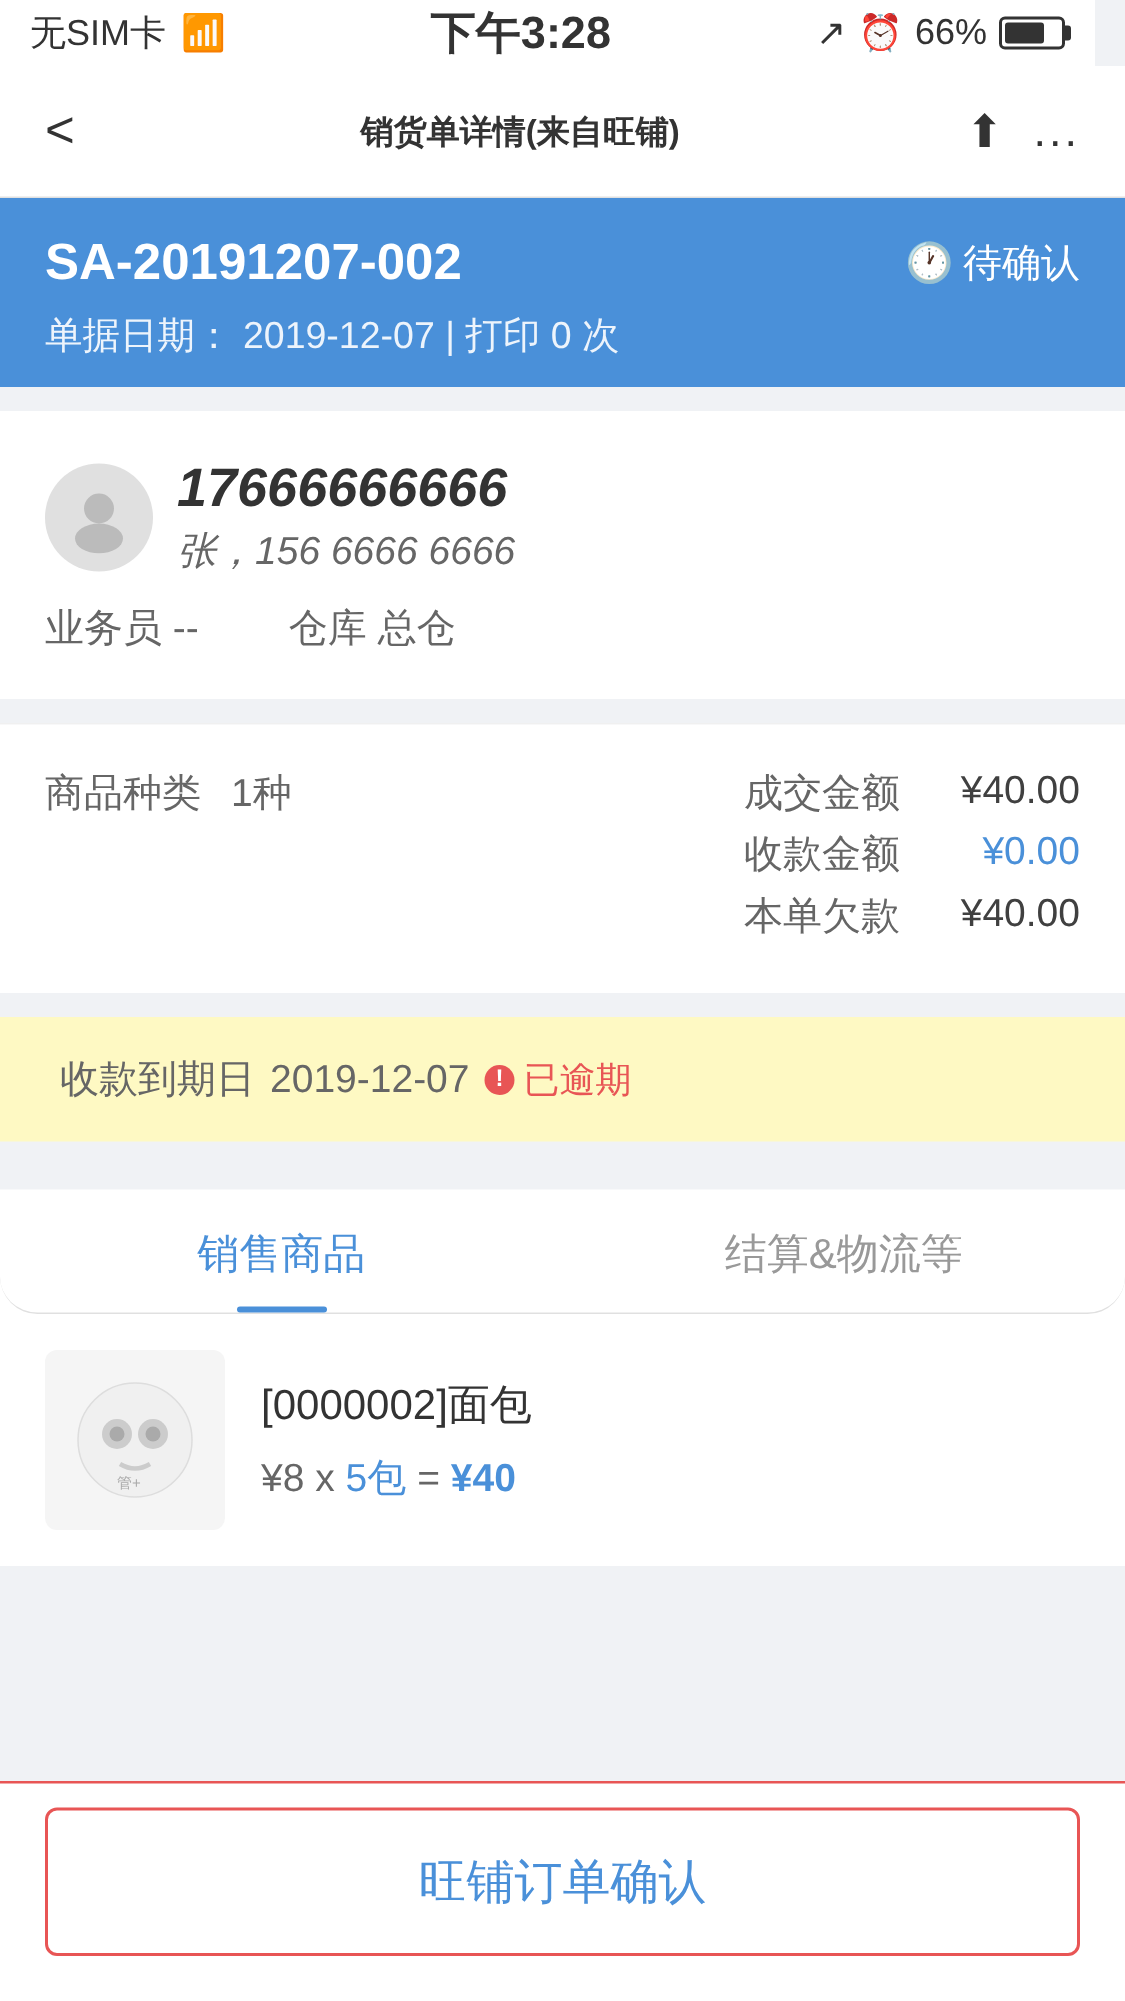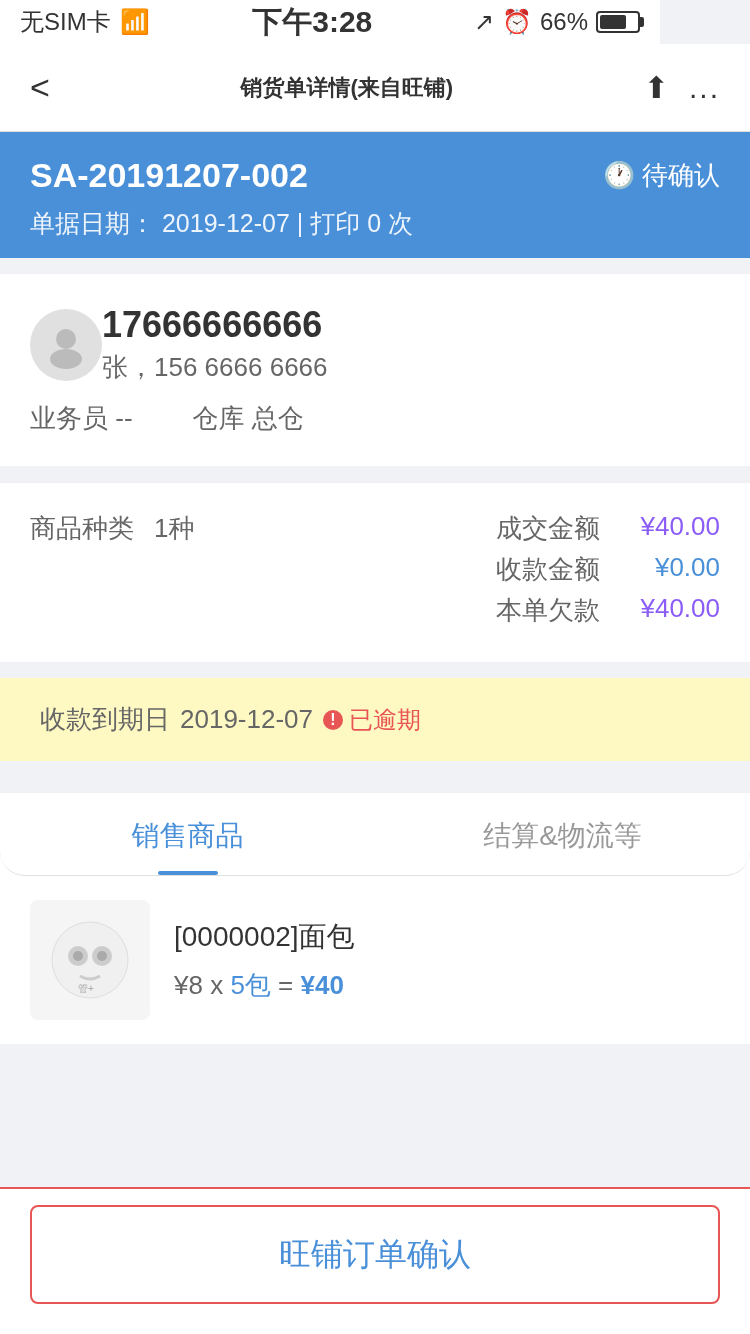--- a/index.html
+++ b/index.html
@@ -9,21 +9,21 @@
       min-height: 1334px;
       font-family: -apple-system, "PingFang SC", "Helvetica Neue", sans-serif;
       background: #f0f2f5;
       font-size: 28px;
       color: #333;
       position: relative;
     }
 
     
     .status-bar {
-      width: 660px;
+      width: 730px;
       height: 44px;
       background: #fff;
       display: flex;
       align-items: center;
       justify-content: space-between;
       padding: 0 20px;
       font-size: 26px;
       font-weight: 500;
     }
     .status-left {
@@ -135,21 +135,23 @@
 
     
     .customer-section {
       background: #fff;
       padding: 30px;
       margin-bottom: 16px;
     }
     .customer-header {
       display: flex;
       align-items: center;
+      gap: 16px;
       margin-bottom: 16px;
+      font-style: italic;
     }
     .avatar {
       width: 72px;
       height: 72px;
       border-radius: 50%;
       background: #e0e0e0;
       display: flex;
       align-items: center;
       justify-content: center;
       font-size: 36px;
@@ -183,21 +185,21 @@
       display: flex;
       justify-content: flex-end;
       gap: 20px;
       margin-bottom: 6px;
       font-size: 26px;
     }
     .amount-label {
       color: #666;
     }
     .amount-value {
-      color: #8b5cf6;
+      color: #404040;
       min-width: 100px;
       text-align: right;
     }
     .amount-value.zero {
       color: #4a90d9;
     }
 
     
     .due-section {
       background: #fef9c3;

